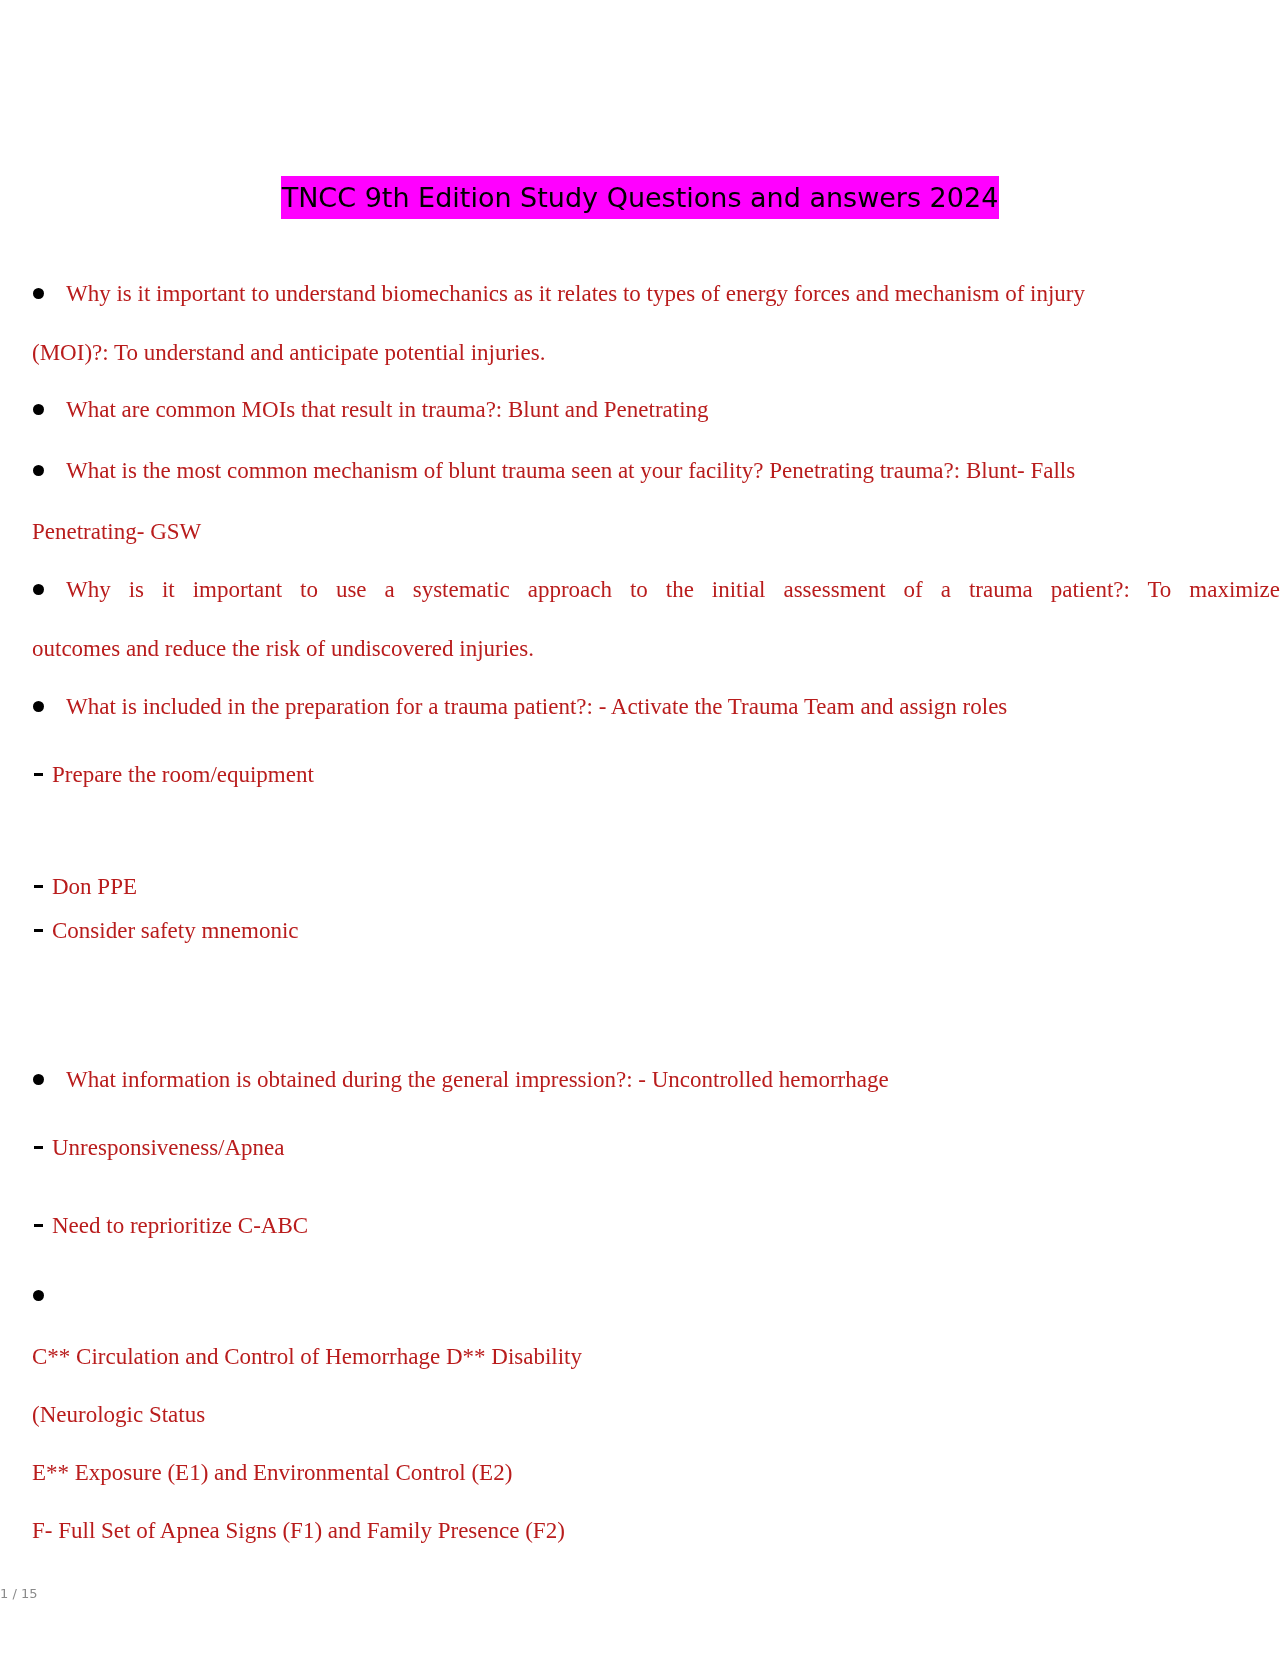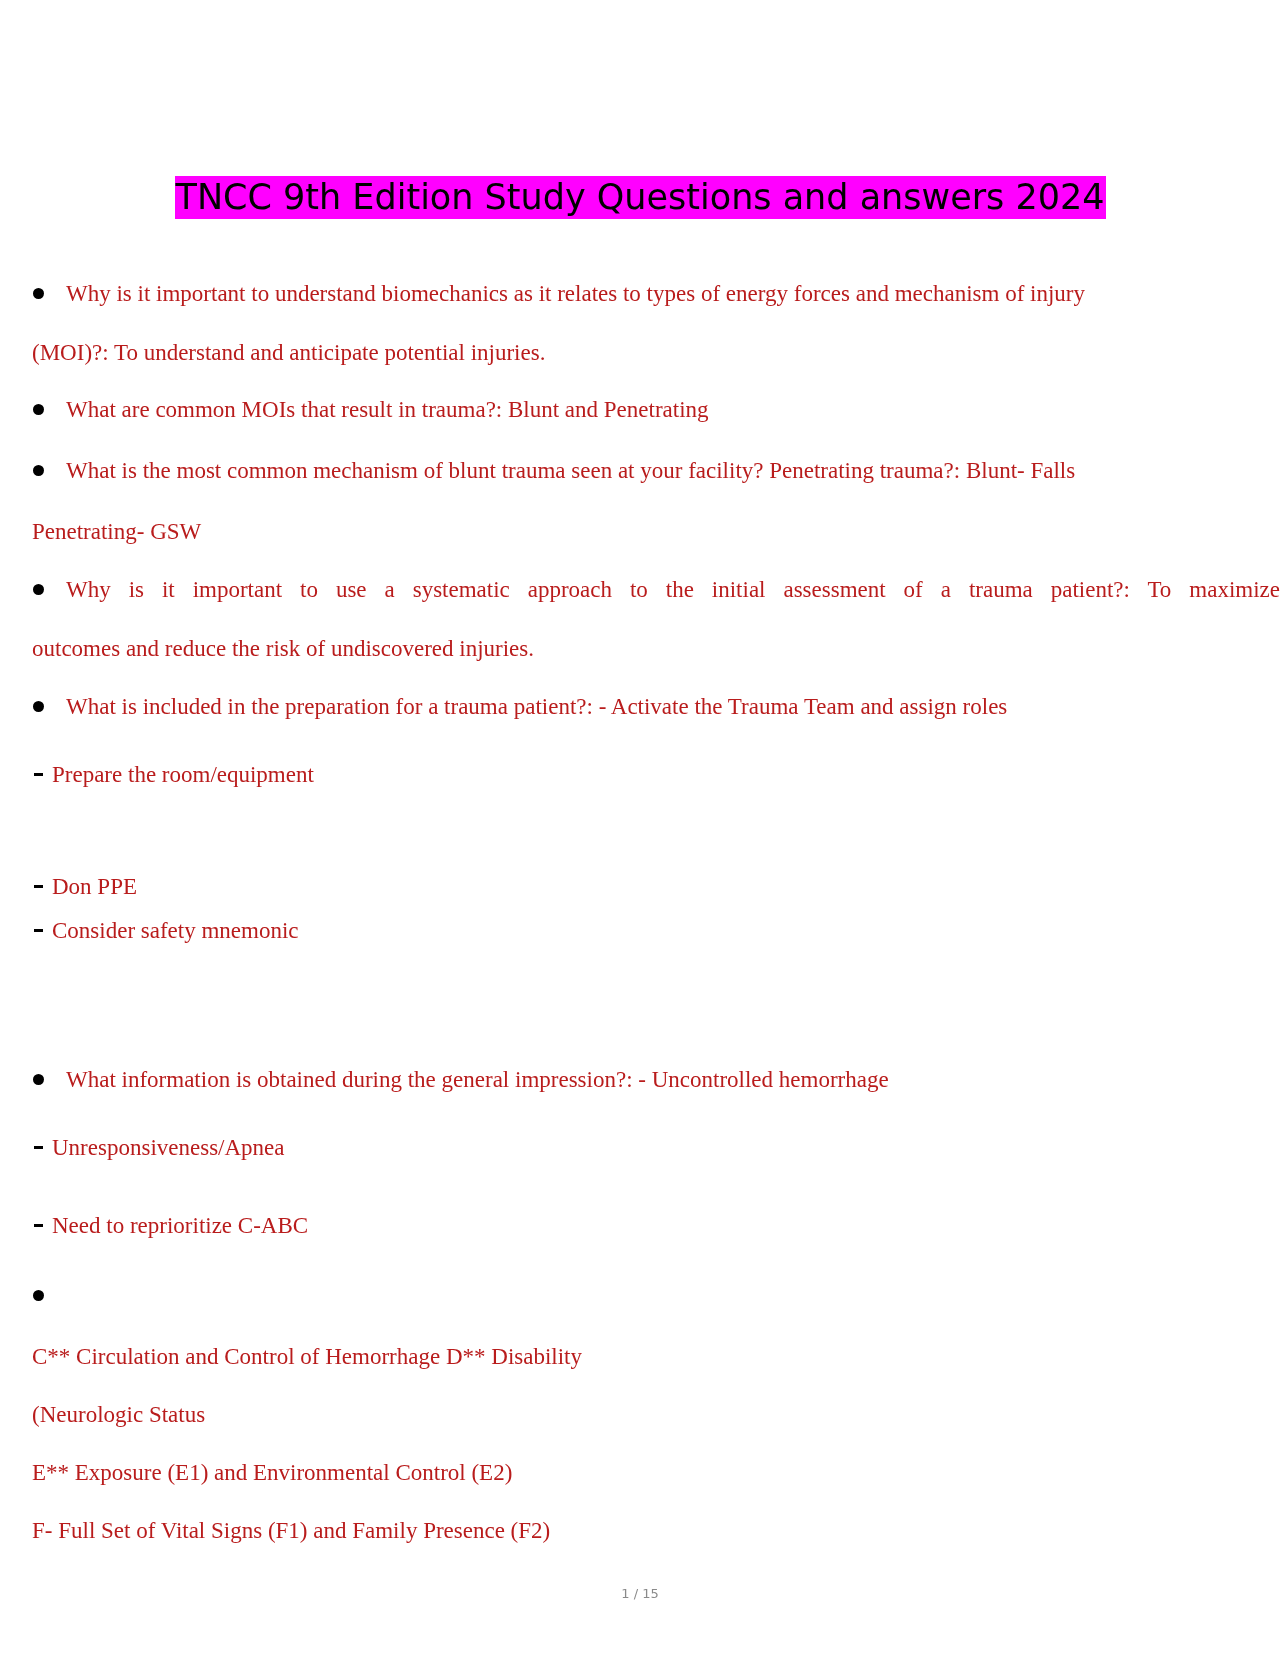--- a/index.html
+++ b/index.html
@@ -4,21 +4,21 @@
 <style>
   html, body { margin: 0; padding: 0; background: #ffffff; }
   body { width: 1280px; height: 1656px; position: relative; overflow: hidden; }
   .page { position: absolute; left: 0; top: 0; width: 1280px; height: 1656px; background: #fff; }
   .title-wrap { position: absolute; top: 176px; left: 0; width: 1280px; text-align: center; }
   .title {
     display: inline-block;
     background: #ff00ff;
     color: #000;
     font-family: "DejaVu Sans", sans-serif;
-    font-size: 35px;
+    font-size: 27px;
     line-height: 43px;
     padding: 0 1px;
     white-space: nowrap;
   }
   .line {
     position: absolute;
     left: 32px;
     width: 1214px;
     font-family: "Liberation Serif", serif;
     font-size: 23px;
@@ -38,21 +38,20 @@
   .dash {
     position: absolute;
     left: 2px; top: 12px;
     width: 9px; height: 3px;
     background: #000;
   }
   .dash-line { padding-left: 20px; }
   .page-number {
     position: absolute;
     top: 1586px; left: 0; width: 1280px;
-    text-align: center;
     font-family: "DejaVu Sans", sans-serif;
     font-size: 13px;
     color: #8a8a8a;
   }
 </style>
 </head>
 <body>
 
 <div class="page">
 
@@ -114,16 +113,16 @@
     <span class="dash"></span>
     <span>Need to reprioritize C-ABC</span>
   </div>
 
   <div class="line bullet-line" style="top:1282px">
     <span class="bullet"></span>
   </div>
   <div class="line" style="top:1343px">C** Circulation and Control of Hemorrhage D** Disability</div>
   <div class="line" style="top:1401px">(Neurologic Status</div>
   <div class="line" style="top:1459px">E** Exposure (E1) and Environmental Control (E2)</div>
-  <div class="line" style="top:1517px">F- Full Set of Vital Signs (F1) and Family Presence (F2)</div>
+  <div class="line" style="top:1517px">F- Full Set of Apnea Signs (F1) and Family Presence (F2)</div>
 
   <div class="page-number">1 / 15</div>
 </div>
 
 </body></html>

